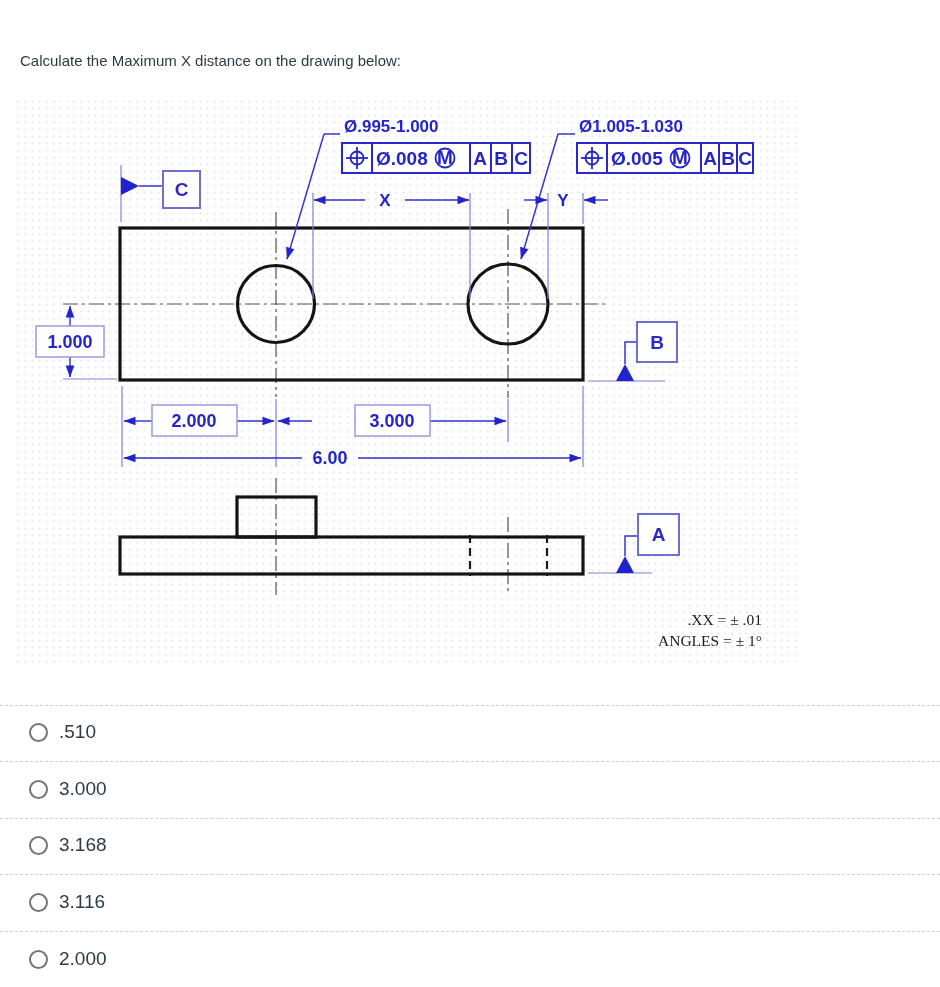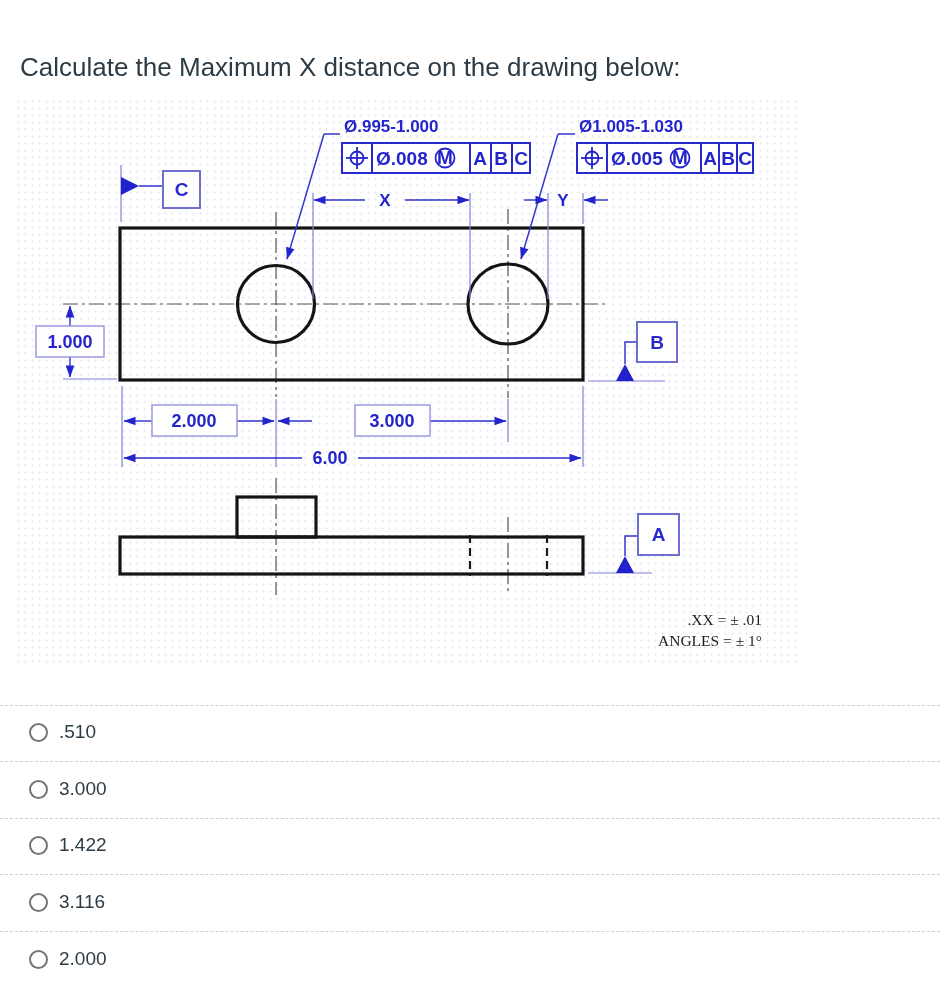--- a/index.html
+++ b/index.html
@@ -1,17 +1,17 @@
 <!DOCTYPE html>
 <html><head>
 <meta charset="utf-8">
 <style>
   html,body{margin:0;padding:0;background:#ffffff;}
   body{width:940px;height:987px;position:relative;font-family:"Liberation Sans",sans-serif;overflow:hidden;}
-  .question{position:absolute;left:20px;top:52px;font-size:26px;color:#2d3b45;}
+  .question{position:absolute;left:20px;top:52px;font-size:15px;color:#2d3b45;}
   .paper{position:absolute;left:15px;top:98px;width:785px;height:565px;
          background-image:radial-gradient(circle,rgba(100,120,180,0.13) 1px,transparent 1.2px);
          background-size:7px 7px;}
   svg{position:absolute;left:0;top:0;}
   .sep{position:absolute;left:0;width:940px;border-top:1px dashed #cfcfcf;height:0;}
   .opt{position:absolute;left:0;width:756px;height:34px;display:flex;align-items:center;cursor:pointer;}
   .radio{box-sizing:border-box;width:19px;height:19px;border:2px solid #757575;border-radius:50%;
          background:#fff;margin-left:29px;flex:0 0 auto;}
   .optlabel{margin-left:11px;font-size:19px;color:#2d3b45;}
   text{font-family:"Liberation Sans",sans-serif;}
@@ -197,21 +197,21 @@
   <span class="optlabel">.510</span>
 </div>
 <div class="sep" style="top:761px"></div>
 <div class="opt" style="top:772px">
   <span class="radio"></span>
   <span class="optlabel">3.000</span>
 </div>
 <div class="sep" style="top:818px"></div>
 <div class="opt" style="top:828px">
   <span class="radio"></span>
-  <span class="optlabel">1.422</span>
+  <span class="optlabel">3.168</span>
 </div>
 <div class="sep" style="top:874px"></div>
 <div class="opt" style="top:885px">
   <span class="radio"></span>
   <span class="optlabel">3.116</span>
 </div>
 <div class="sep" style="top:931px"></div>
 <div class="opt" style="top:942px">
   <span class="radio"></span>
   <span class="optlabel">2.000</span>

